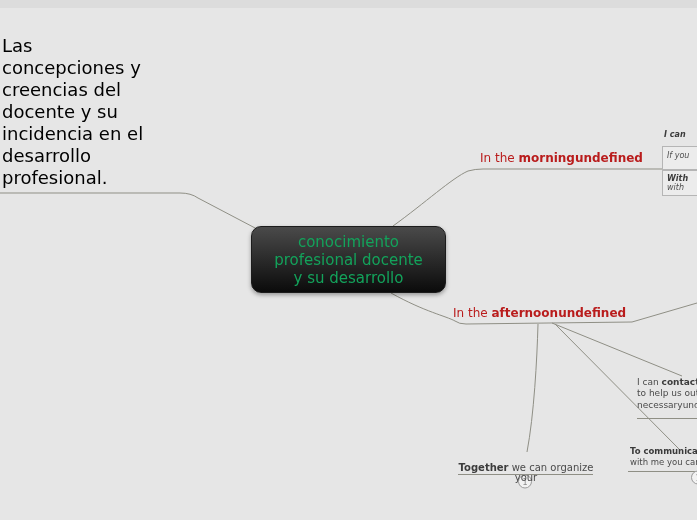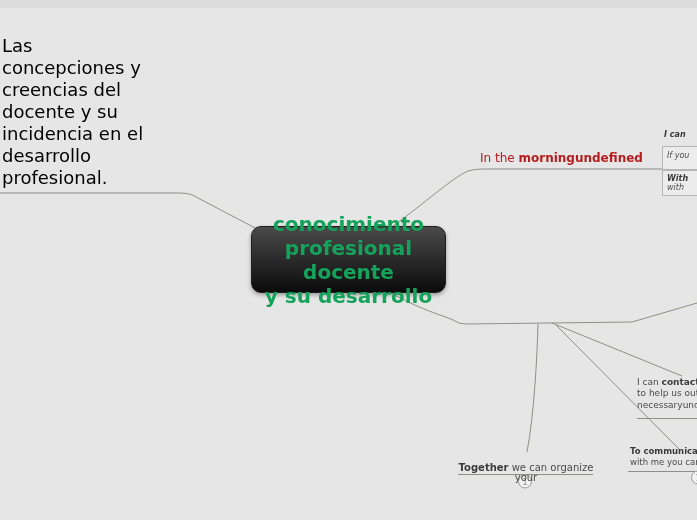--- a/index.html
+++ b/index.html
@@ -20,21 +20,21 @@
     white-space:pre-line;
   }
   .central-topic{
     position:absolute;left:251px;top:226px;width:195px;height:67px;
     border-radius:10px;border:1px solid #1c1c1c;box-sizing:border-box;
     background:linear-gradient(#4a4a4a,#0b0b0b);
     box-shadow:0 2px 4px rgba(0,0,0,0.35);
     display:flex;align-items:center;justify-content:center;text-align:center;
   }
   .central-topic .topic-text{
-    color:#13a35b;font-weight:bold;font-size:20px;line-height:24px;white-space:pre-line;
+    color:#13a35b;font-weight:normal;font-size:15px;line-height:18px;white-space:pre-line;
   }
   .branch-label{position:absolute;font-size:12px;color:#b91c1c;white-space:nowrap;}
   .branch-label b{font-weight:bold;}
   #morning-label{left:480px;top:151px;}
   #afternoon-label{left:453px;top:306px;}
 
   .tiny{font-size:8.5px;color:#4a4a4a;}
   #i-can-label{position:absolute;left:664px;top:130px;font-size:8px;font-style:italic;font-weight:bold;color:#3a3a3a;white-space:nowrap;}
   .child-box{
     position:absolute;left:662px;width:44px;box-sizing:border-box;
@@ -100,20 +100,23 @@
   <div class="central-topic">
     <div class="topic-text">conocimiento
 profesional docente
 y su desarrollo</div>
   </div>
 
   <div class="branch-label" id="morning-label">
     <span>In the </span><b>morningundefined</b>
   </div>
 
+  <div class="branch-label" id="afternoon-label">
+    <span>In the </span><b>afternoonundefined</b>
+  </div>
 
   <div id="i-can-label">I can</div>
 
   <div class="child-box" id="box-if-you">
     <span>If you</span>
   </div>
 
   <div class="child-box" id="box-with-share">
     <b>With</b><br>
     <span>with</span>

